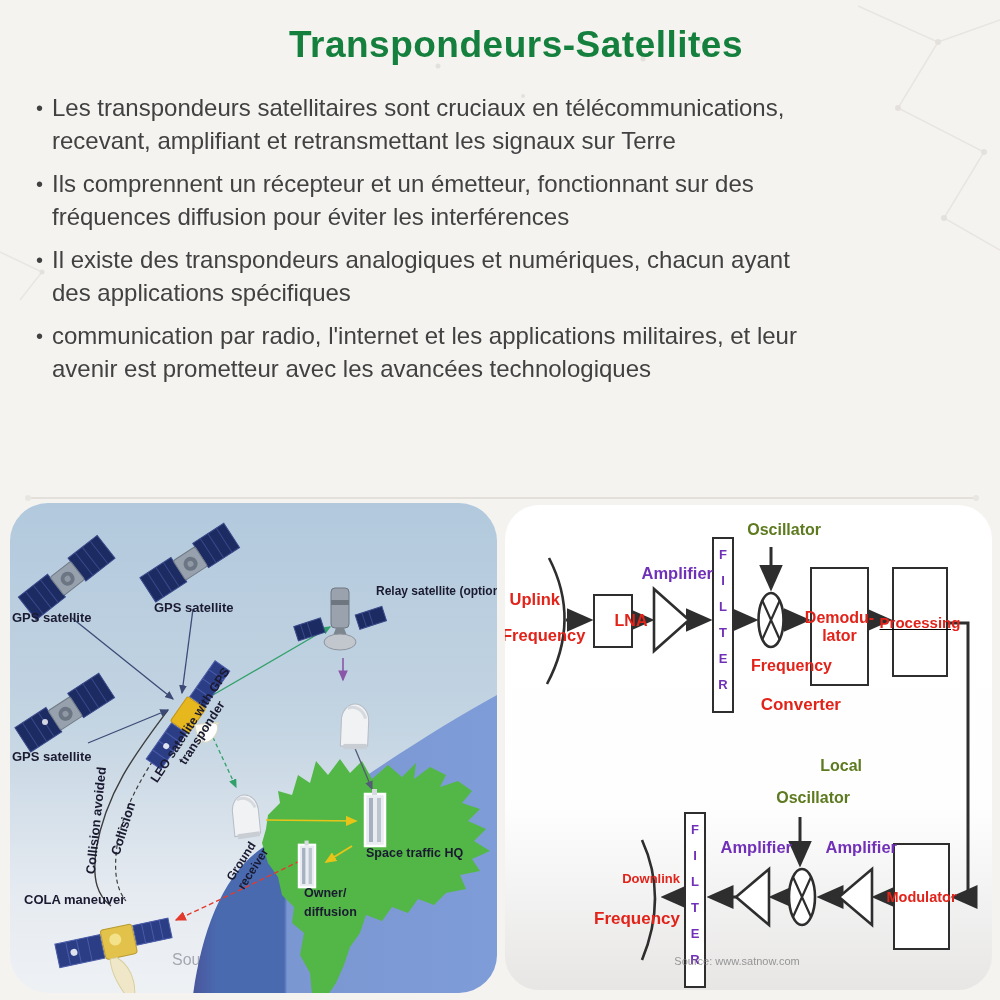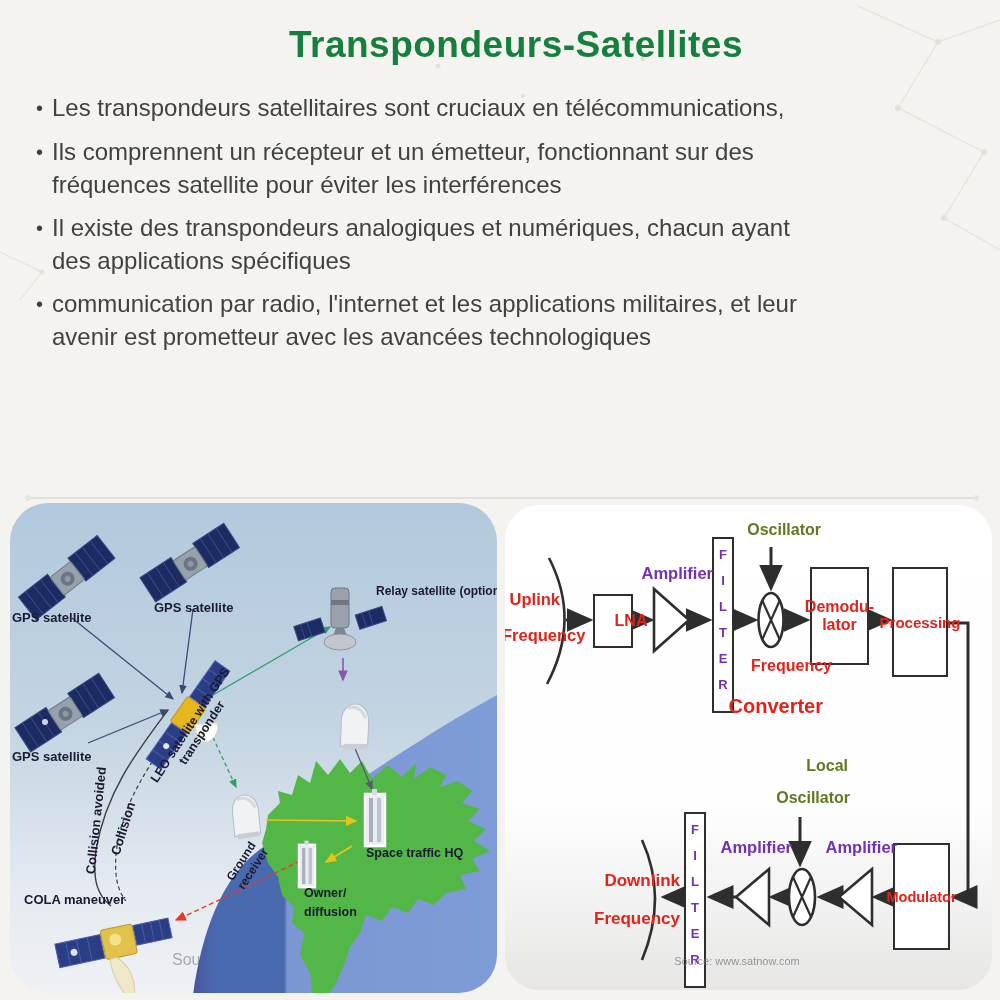--- a/index.html
+++ b/index.html
@@ -57,27 +57,28 @@
     </g>
   </svg>
 
   <h1 class="title">Transpondeurs-Satellites</h1>
 
   <ul class="bullets">
     <li>
       <span class="dot">•</span>
       <div class="blines">
         <div>Les transpondeurs satellitaires sont cruciaux en télécommunications,</div>
+        <div>recevant, amplifiant et retransmettant les signaux sur Terre</div>
       </div>
     </li>
     <li>
       <span class="dot">•</span>
       <div class="blines">
         <div>Ils comprennent un récepteur et un émetteur, fonctionnant sur des</div>
-        <div>fréquences satellite pour éviter les interférences</div>
+        <div>fréquences diffusion pour éviter les interférences</div>
       </div>
     </li>
     <li>
       <span class="dot">•</span>
       <div class="blines">
         <div>Il existe des transpondeurs analogiques et numériques, chacun ayant</div>
         <div>des applications spécifiques</div>
       </div>
     </li>
     <li>
@@ -276,46 +277,46 @@
         <path d="M288,372 L306,412 M306,372 L288,412"></path>
       </g>
     </svg>
 
     <div class="box" style="left:88px;top:89px;width:37px;height:54px;padding-left:36px;">
       <span class="red" style="font-size:16px;">LNA</span>
     </div>
     <div class="box" style="left:207px;top:32px;width:22px;height:176px;">
       <span class="vtext purple">FILTER</span>
     </div>
-    <div class="box" style="left:305px;top:62px;width:59px;height:98px;">
+    <div class="box" style="left:305px;top:62px;width:59px;height:119px;">
       <span class="red" style="font-size:16px;">Demodu-</span>
       <span class="red" style="font-size:16px;">lator</span>
     </div>
-    <div class="box" style="left:387px;top:62px;width:56px;height:110px;">
+    <div class="box" style="left:387px;top:62px;width:56px;height:110px;text-decoration:underline;">
       <span class="red" style="font-size:15px;">Processing</span>
     </div>
     <div class="box" style="left:388px;top:338px;width:57px;height:107px;">
       <span class="red" style="font-size:14.5px;">Modulator</span>
     </div>
     <div class="box" style="left:179px;top:307px;width:22px;height:176px;">
       <span class="vtext purple">FILTER</span>
     </div>
 
     <div class="rlbl red" style="left:-3px;top:85px;width:58px;font-size:16.5px;">
       <div>Uplink</div>
     </div>
     <div class="rlbl red" style="left:-3px;top:121px;width:58px;font-size:16.5px;">
       <div>Frequency</div>
     </div>
     <div class="rlbl purple" style="left:128px;top:59px;width:80px;font-size:16.5px;">Amplifier</div>
     <div class="rlbl green" style="left:216px;top:16px;width:100px;font-size:16px;">Oscillator</div>
     <div class="rlbl red" style="left:207px;top:152px;width:120px;font-size:16px;">Frequency</div>
-    <div class="rlbl red" style="left:198px;top:190px;width:120px;font-size:20px;">Converter</div>
-    <div class="rlbl green" style="left:243px;top:252px;width:100px;font-size:16px;">Local</div>
+    <div class="rlbl red" style="left:216px;top:190px;width:120px;font-size:17px;">Converter</div>
+    <div class="rlbl green" style="left:257px;top:252px;width:100px;font-size:16px;">Local</div>
     <div class="rlbl green" style="left:245px;top:284px;width:100px;font-size:16px;">Oscillator</div>
     <div class="rlbl purple" style="left:312px;top:333px;width:80px;font-size:16.5px;">Amplifier</div>
     <div class="rlbl purple" style="left:207px;top:333px;width:80px;font-size:16.5px;">Amplifier</div>
-    <div class="rlbl red" style="left:55px;top:366px;width:120px;font-size:17px;">Downlink</div>
+    <div class="rlbl red" style="left:55px;top:366px;width:120px;font-size:13px;">Downlink</div>
     <div class="rlbl red" style="left:55px;top:404px;width:120px;font-size:17px;">Frequency</div>
     <div class="wm-right">Source: www.satnow.com</div>
   </div>
 
 </div>
 
 </body></html>

